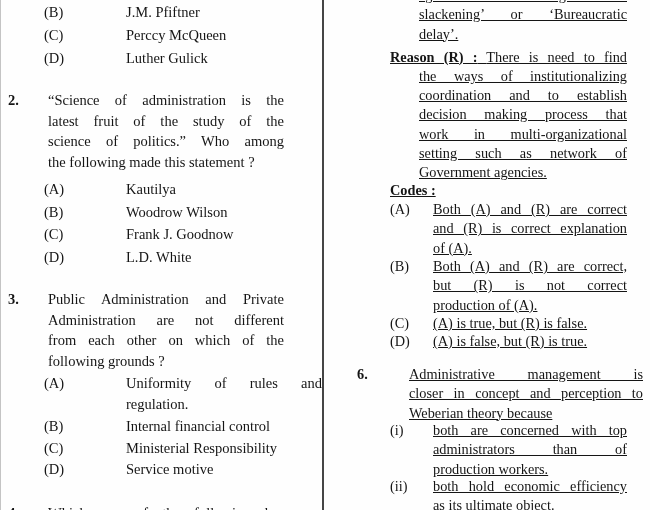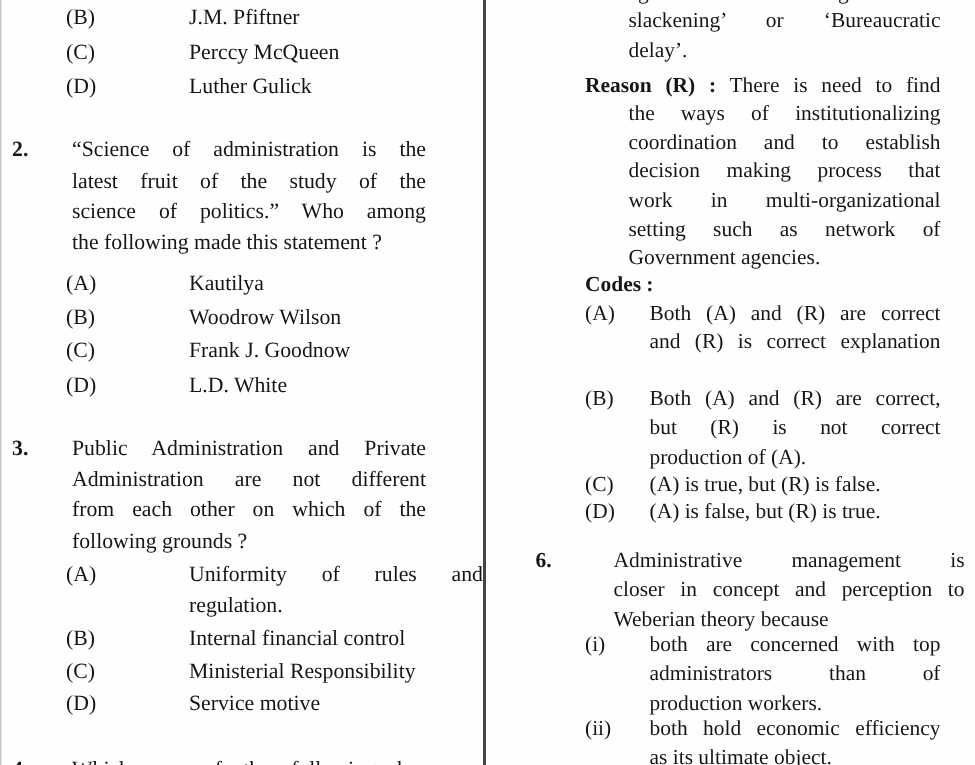--- a/index.html
+++ b/index.html
@@ -39,21 +39,21 @@
   }
   .col-right {
     left: 357px;
     width: 271px;
     font-size: 14.3px;
     line-height: 19.3px;
   }
   .blk { position: absolute; left: 0; width: 100%; }
   .ln { overflow: hidden; }
   .col-left .ln { height: 20.5px; }
-  .col-right .ln { height: 19.3px; }
+  .col-right .ln { height: 19.3px; text-decoration: underline; }
   .jl { text-align: justify; text-align-last: justify; }
   .qnum { position: absolute; left: 0; top: 0; font-weight: bold; }
   
   .col-left .qtext { margin-left: 40px; width: 236px; }
   .col-left .olb { position: absolute; left: 36px; top: 0; }
   .col-left .otx { margin-left: 118px; width: 196px; }
   
   .col-right .qtext { margin-left: 52px; width: 234px; }
   .col-right .olb { position: absolute; left: 33px; top: 0; }
   .col-right .otx { margin-left: 76px; width: 194px; }
@@ -192,20 +192,21 @@
 
   <div class="blk" style="top:181px">
     <div class="blabel ln">Codes :</div>
   </div>
 
   <div class="blk" style="top:200px">
     <span class="olb">(A)</span>
     <div class="otx">
       <div class="ln jl">Both (A) and (R) are correct</div>
       <div class="ln jl">and (R) is correct explanation</div>
+      <div class="ln">of (A).</div>
     </div>
   </div>
   <div class="blk" style="top:257px">
     <span class="olb">(B)</span>
     <div class="otx">
       <div class="ln jl">Both (A) and (R) are correct,</div>
       <div class="ln jl">but (R) is not correct</div>
       <div class="ln">production of (A).</div>
     </div>
   </div>

